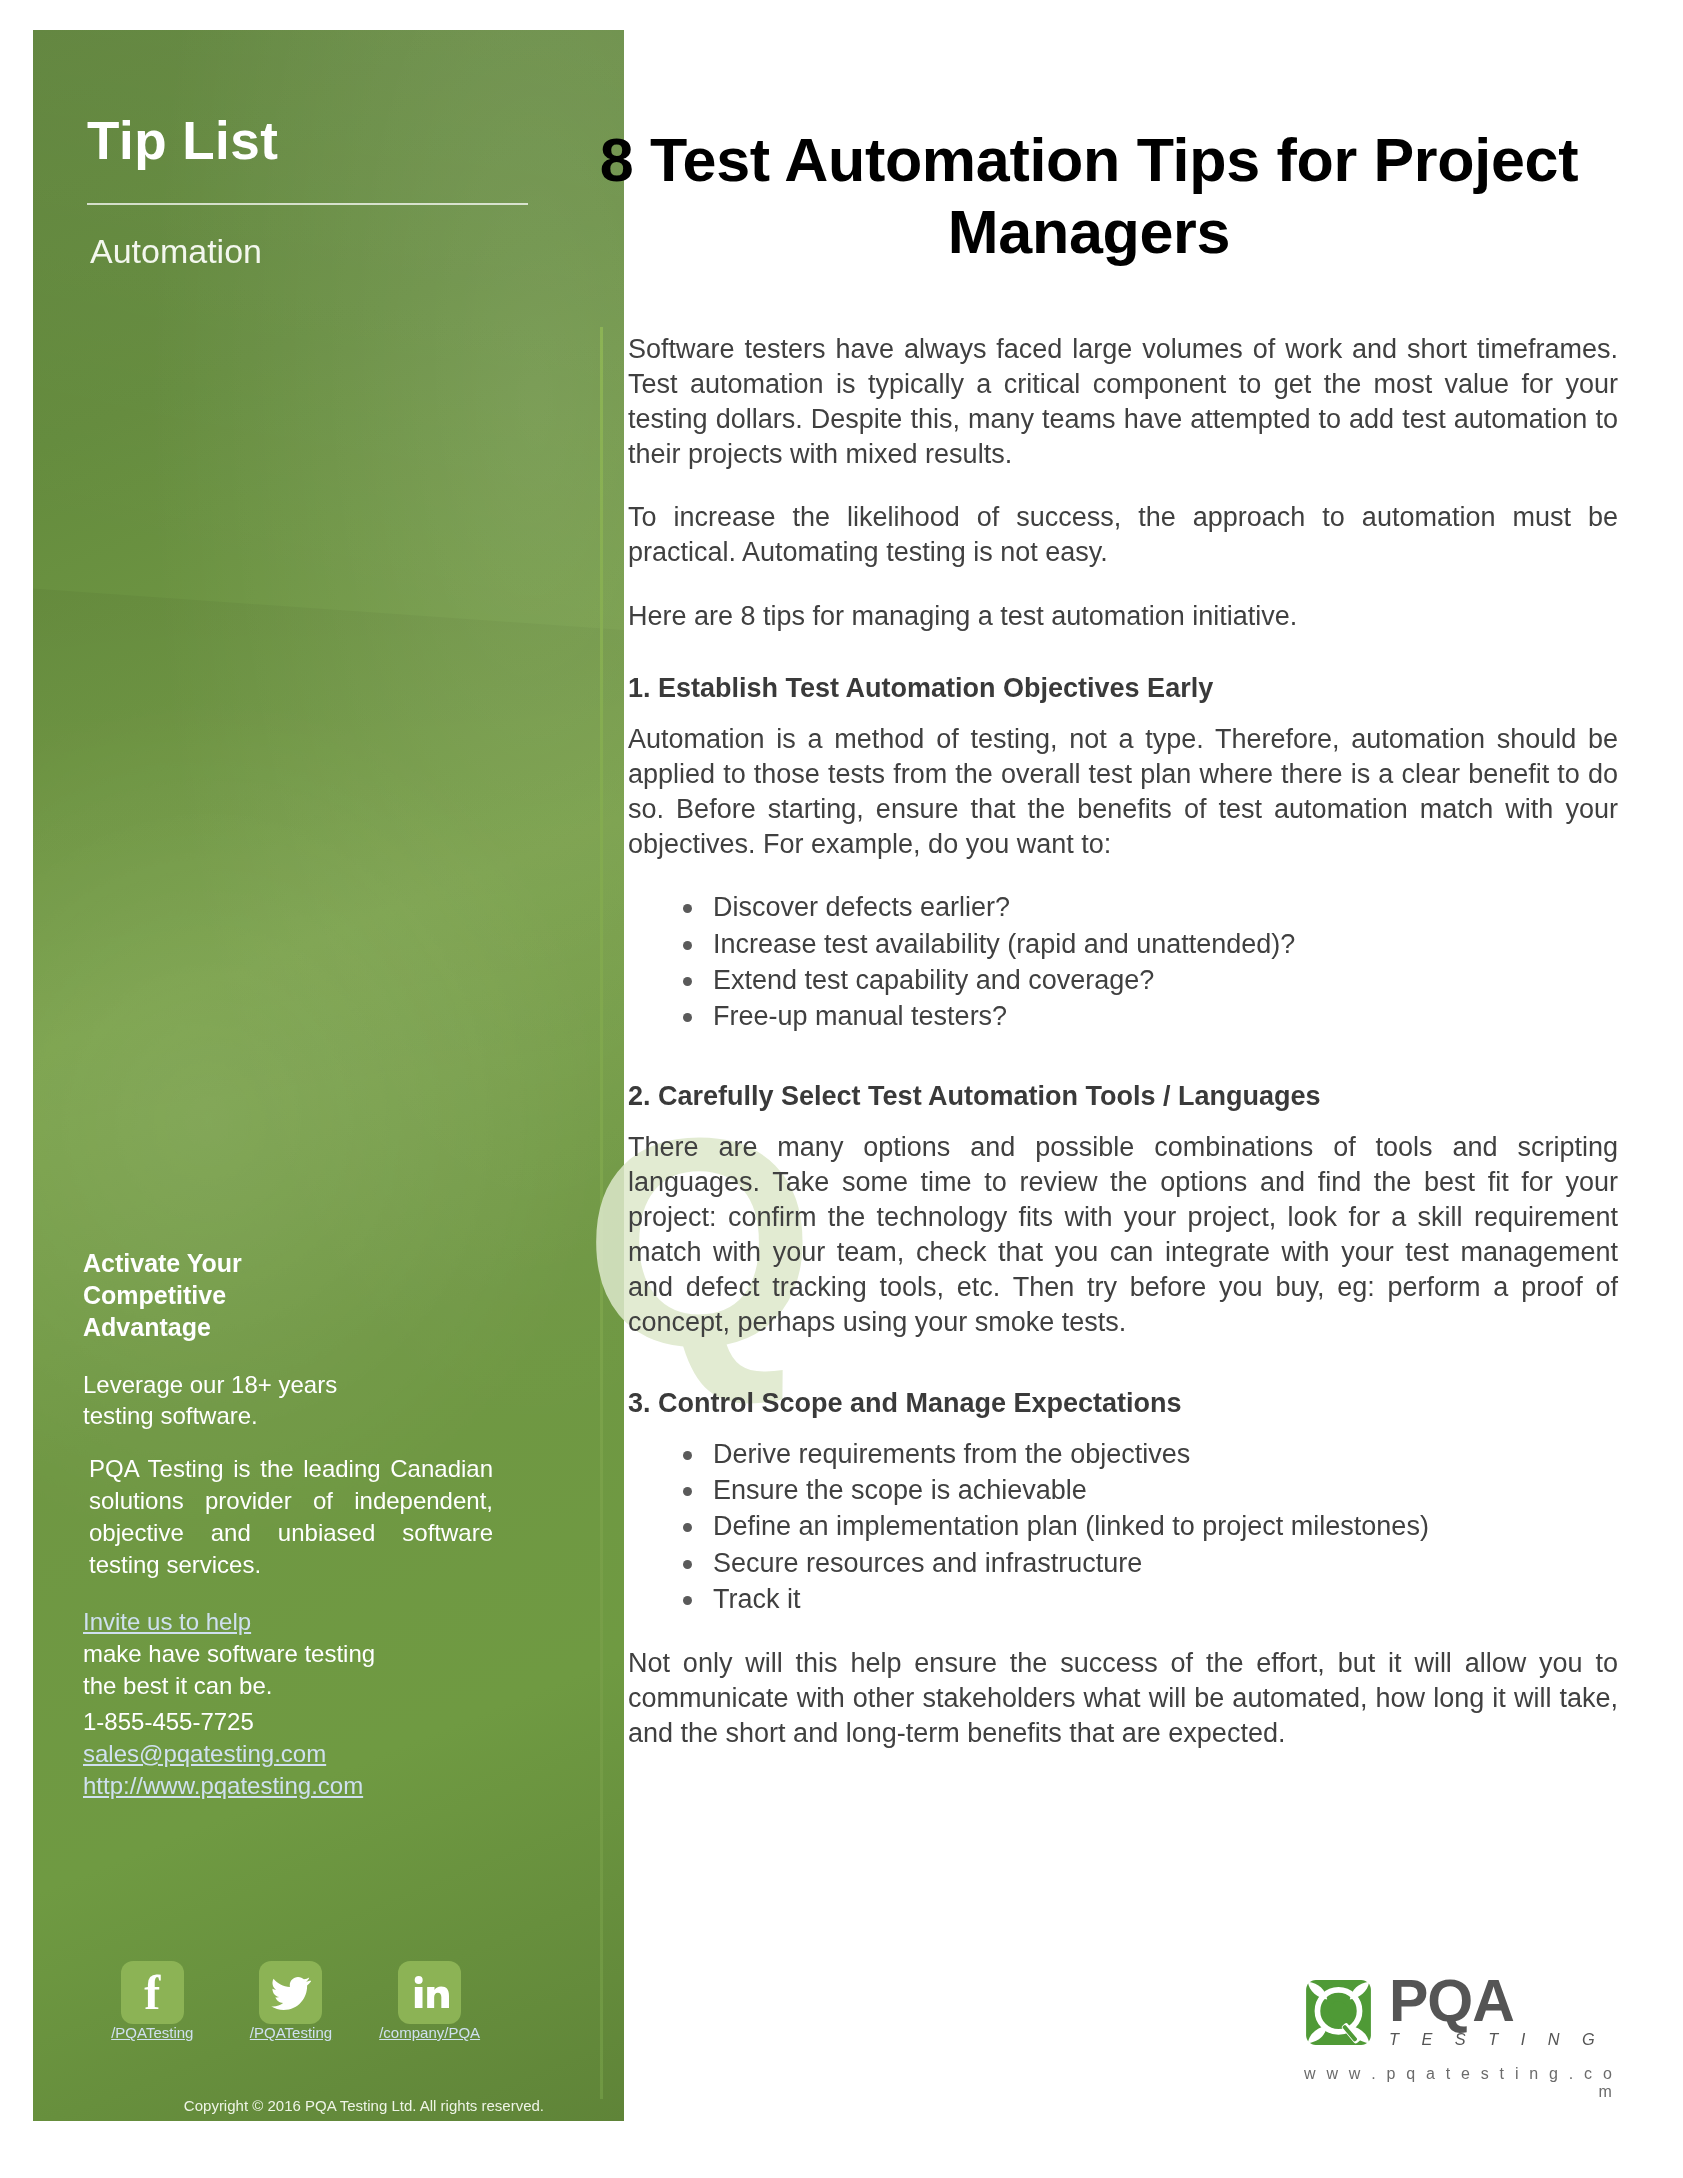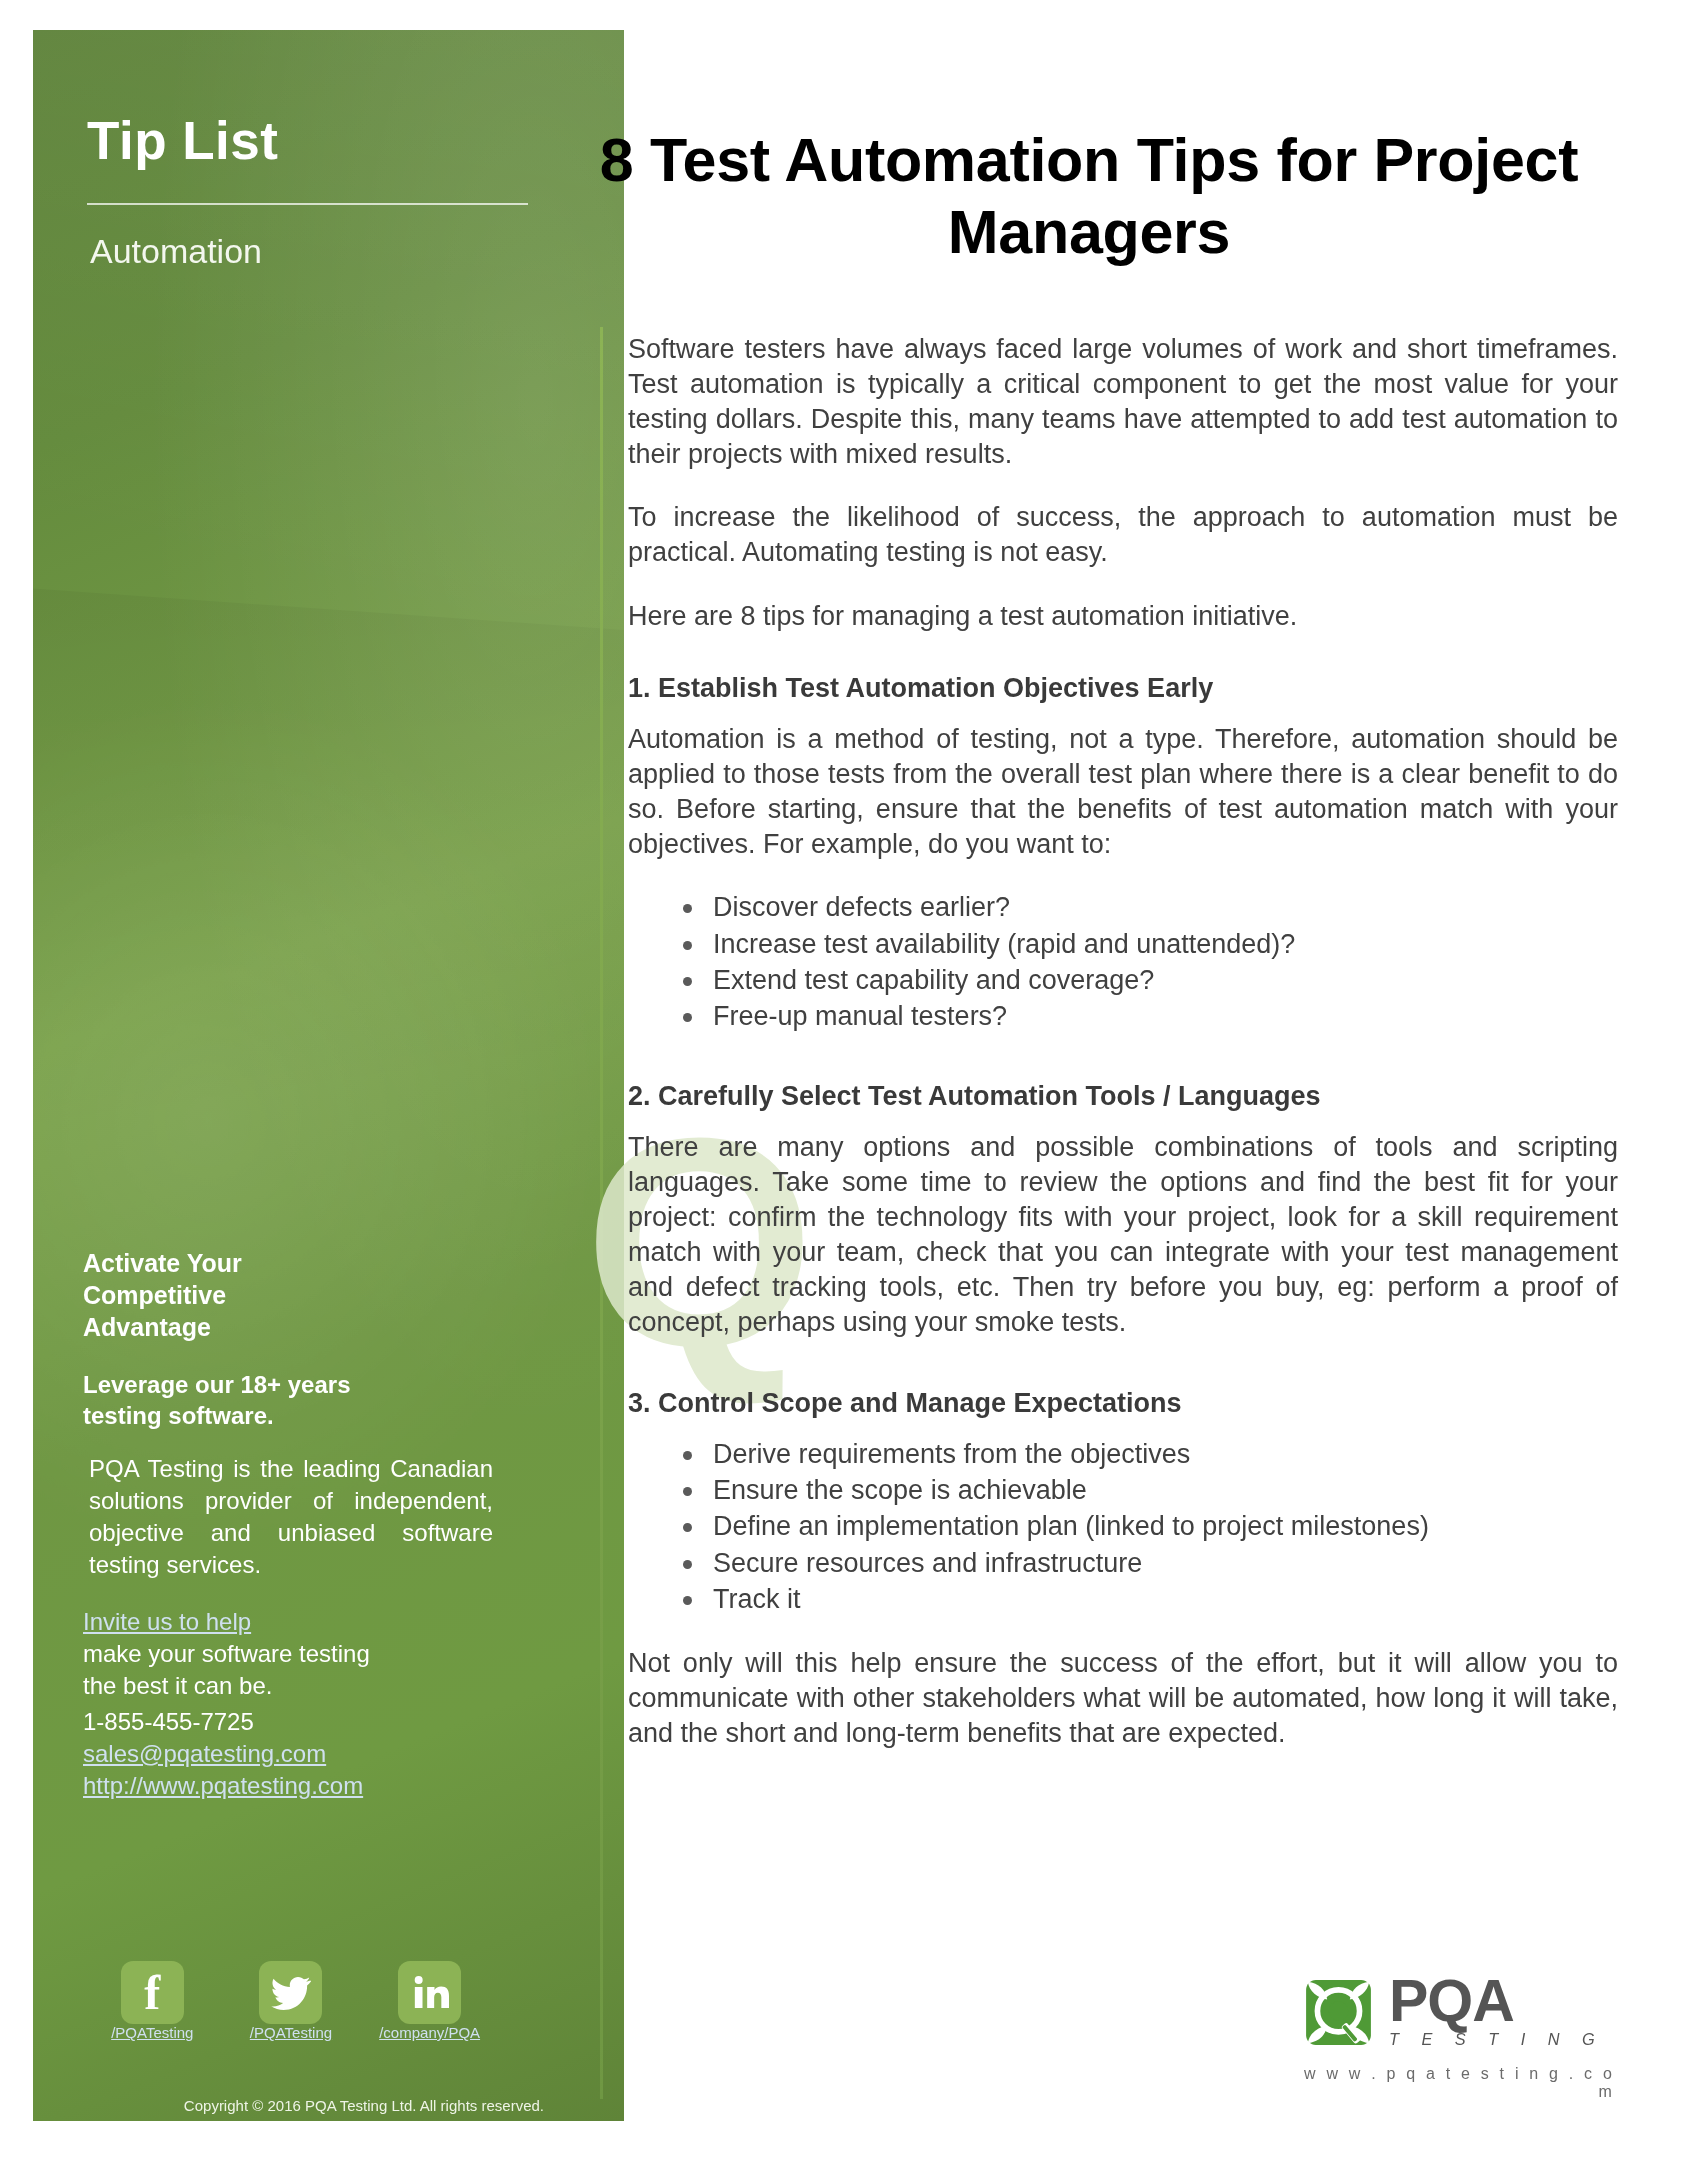--- a/index.html
+++ b/index.html
@@ -54,21 +54,21 @@
   .sb-block{
     position:absolute;left:50px;width:416px;
     color:#ffffff;
     text-align:left;
   }
   .sb-tagline{
     top:1218px;
     font-size:25px;font-weight:bold;line-height:1.27;
   }
   .sb-leverage{
-    top:1339px;font-size:24px;line-height:1.30;font-weight:bold;
+    top:1339px;font-size:24px;line-height:1.30;font-weight:normal;
   }
   .sb-about{
     top:1423px;font-size:24px;line-height:1.33;text-align:justify;
     padding:0 6px;width:404px;
   }
   .sb-about > span{display:block;text-align:justify;text-align-last:left;}
   .sb-invite{
     top:1576px;font-size:24px;line-height:1.33;
   }
   .sb-contact{
@@ -188,21 +188,21 @@
         <div>Leverage our 18+ years</div>
         <div>testing software.</div>
       </div>
 
       <div class="sb-block sb-about">
         <span>PQA Testing is the leading Canadian solutions provider of independent, objective and unbiased software testing services.</span>
       </div>
 
       <div class="sb-block sb-invite">
         <div><a class="sb-link" href="#">Invite us to help</a></div>
-        <div>make your software testing</div>
+        <div>make have software testing</div>
         <div>the best it can be.</div>
       </div>
 
       <div class="sb-block sb-contact">
         <div>1-855-455-7725</div>
         <div><a class="sb-link" href="#">sales@pqatesting.com</a></div>
         <div><a class="sb-link" href="#">http://www.pqatesting.com</a></div>
       </div>
 
       <div class="socials">

